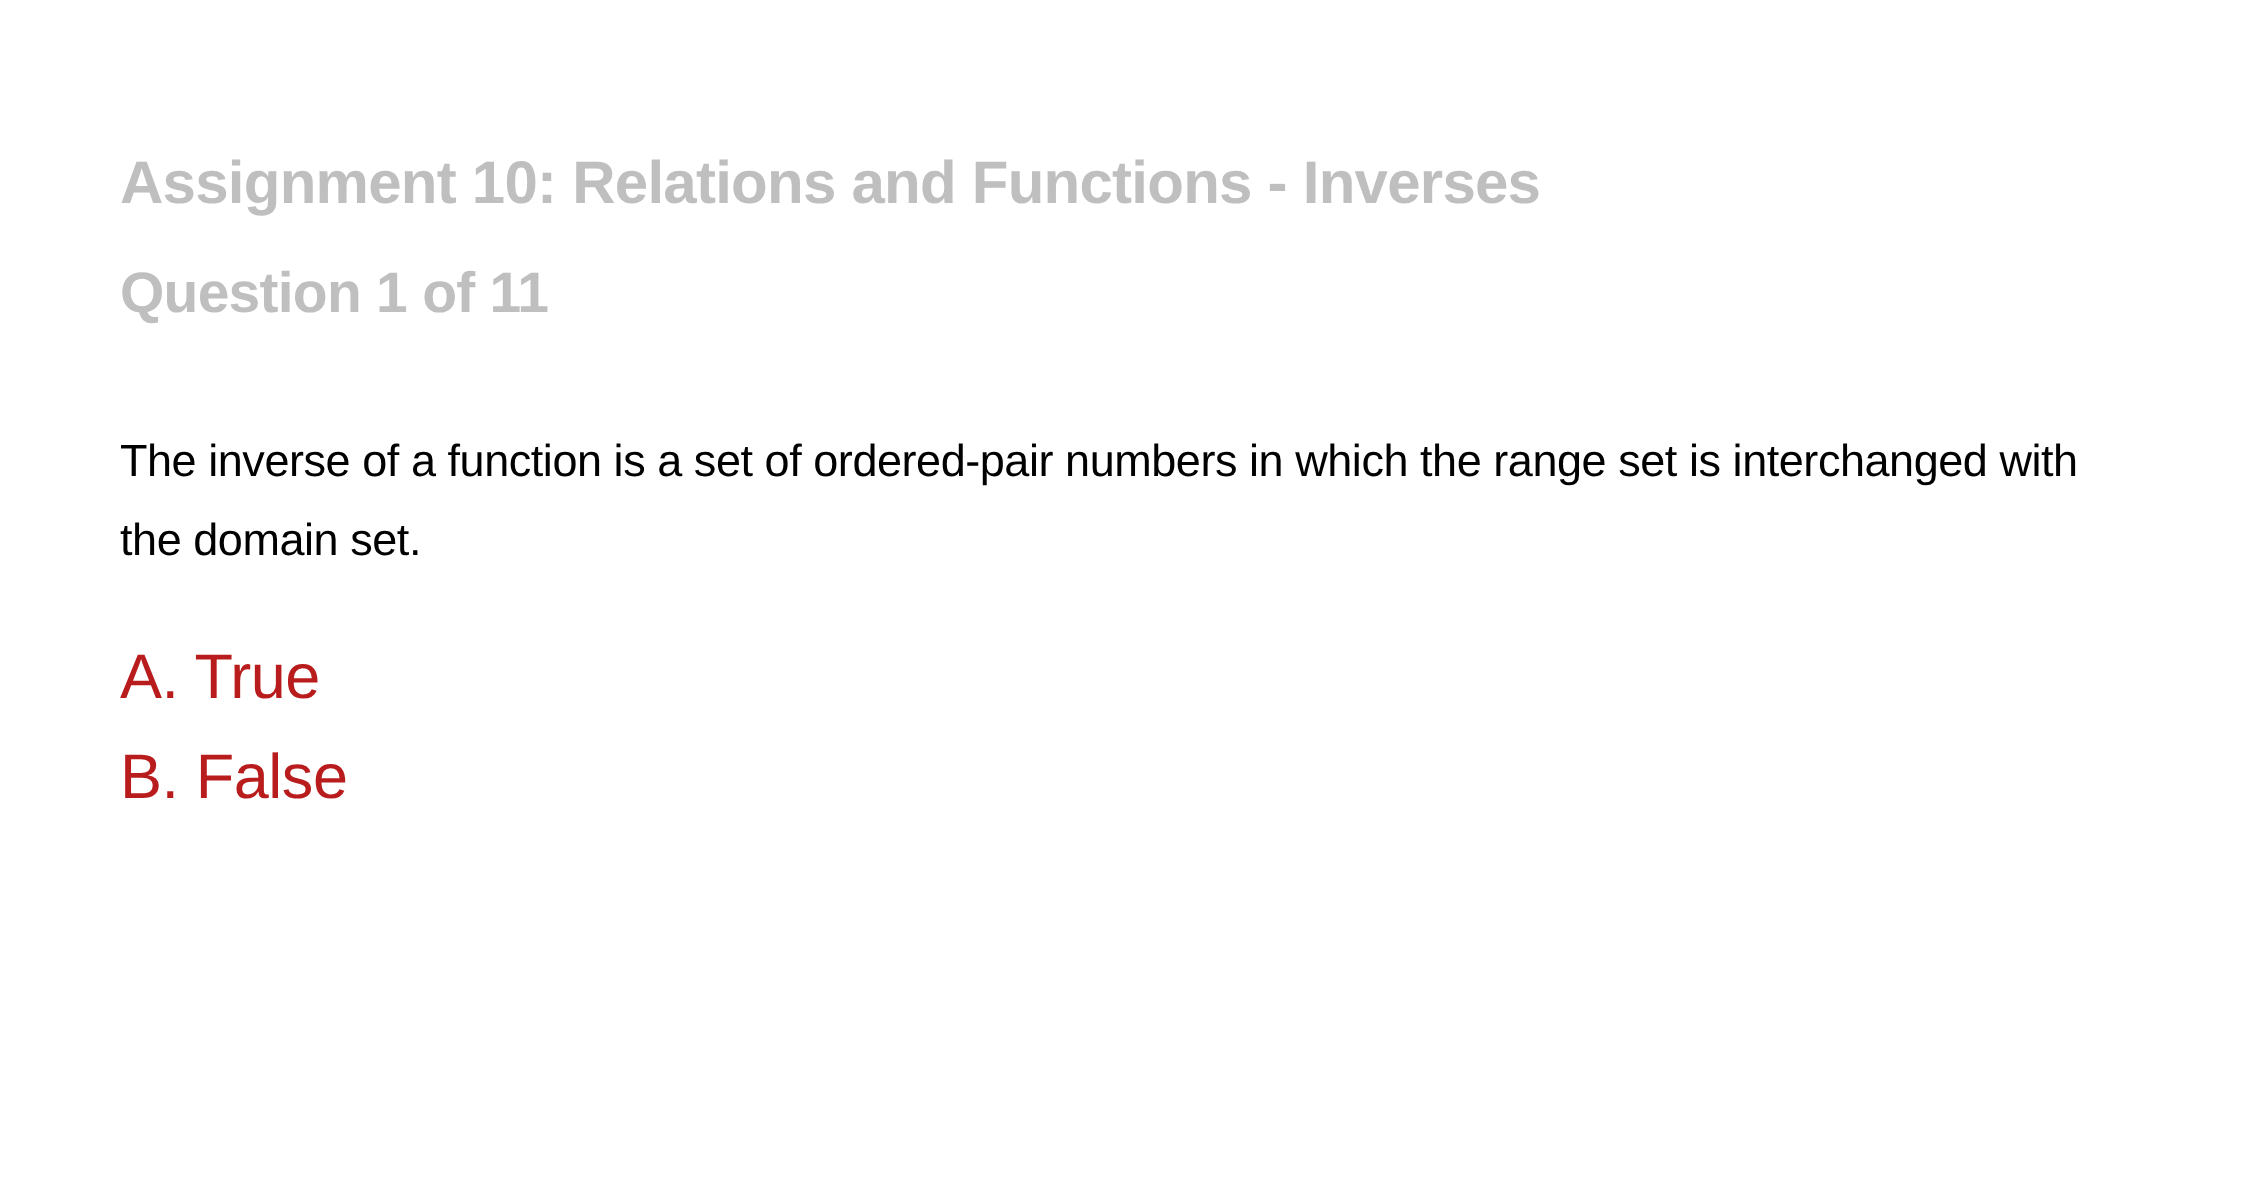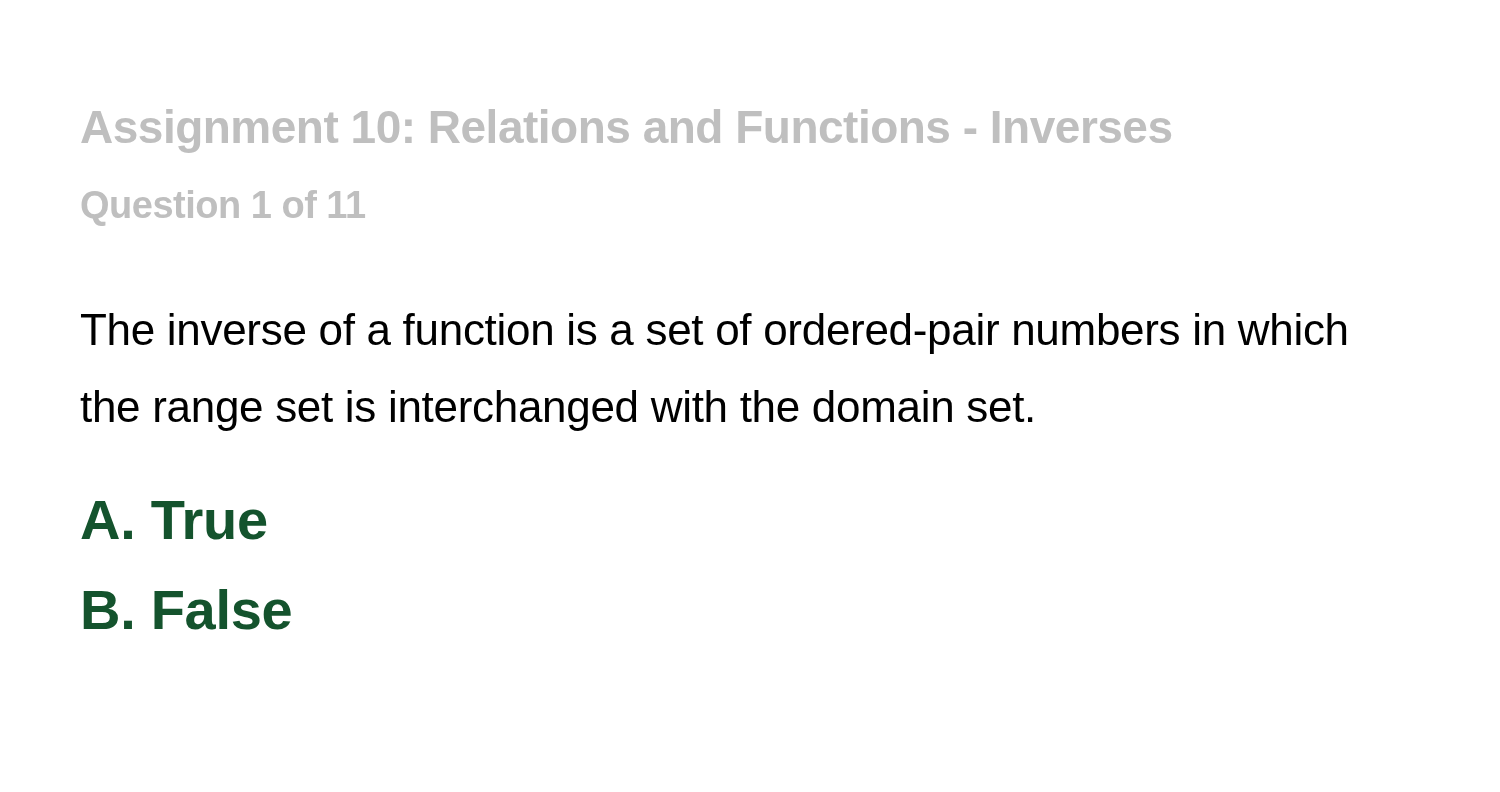--- a/index.html
+++ b/index.html
@@ -9,44 +9,44 @@
   }
   body {
     width: 1500px;
     height: 792px;
     background: #ffffff;
     font-family: -apple-system, BlinkMacSystemFont, "Segoe UI", Helvetica, Arial, sans-serif;
     padding: 100px 80px 0 80px;
   }
   .assignment-title {
     color: #bfbfbf;
-    font-size: 46px;
+    font-size: 40px;
     font-weight: 600;
     margin-bottom: 30px;
     letter-spacing: -0.5px;
   }
   .question-counter {
     color: #bfbfbf;
     font-size: 38px;
     font-weight: 600;
     margin-bottom: 64px;
     letter-spacing: -0.5px;
   }
   .question-text {
     color: #000000;
-    font-size: 44px;
+    font-size: 30px;
     font-weight: 400;
     line-height: 1.75;
     margin-bottom: 30px;
     letter-spacing: -0.3px;
   }
   .option {
-    color: #14532d;
-    font-size: 56px;
-    font-weight: 700;
+    color: #b91c1c;
+    font-size: 42px;
+    font-weight: 400;
     line-height: 1.6;
     letter-spacing: -0.3px;
   }
 </style>
 </head>
 <body>
 
 <div class="assignment-title">Assignment 10: Relations and Functions - Inverses</div>
 
 <div class="question-counter">Question 1 of 11</div>

